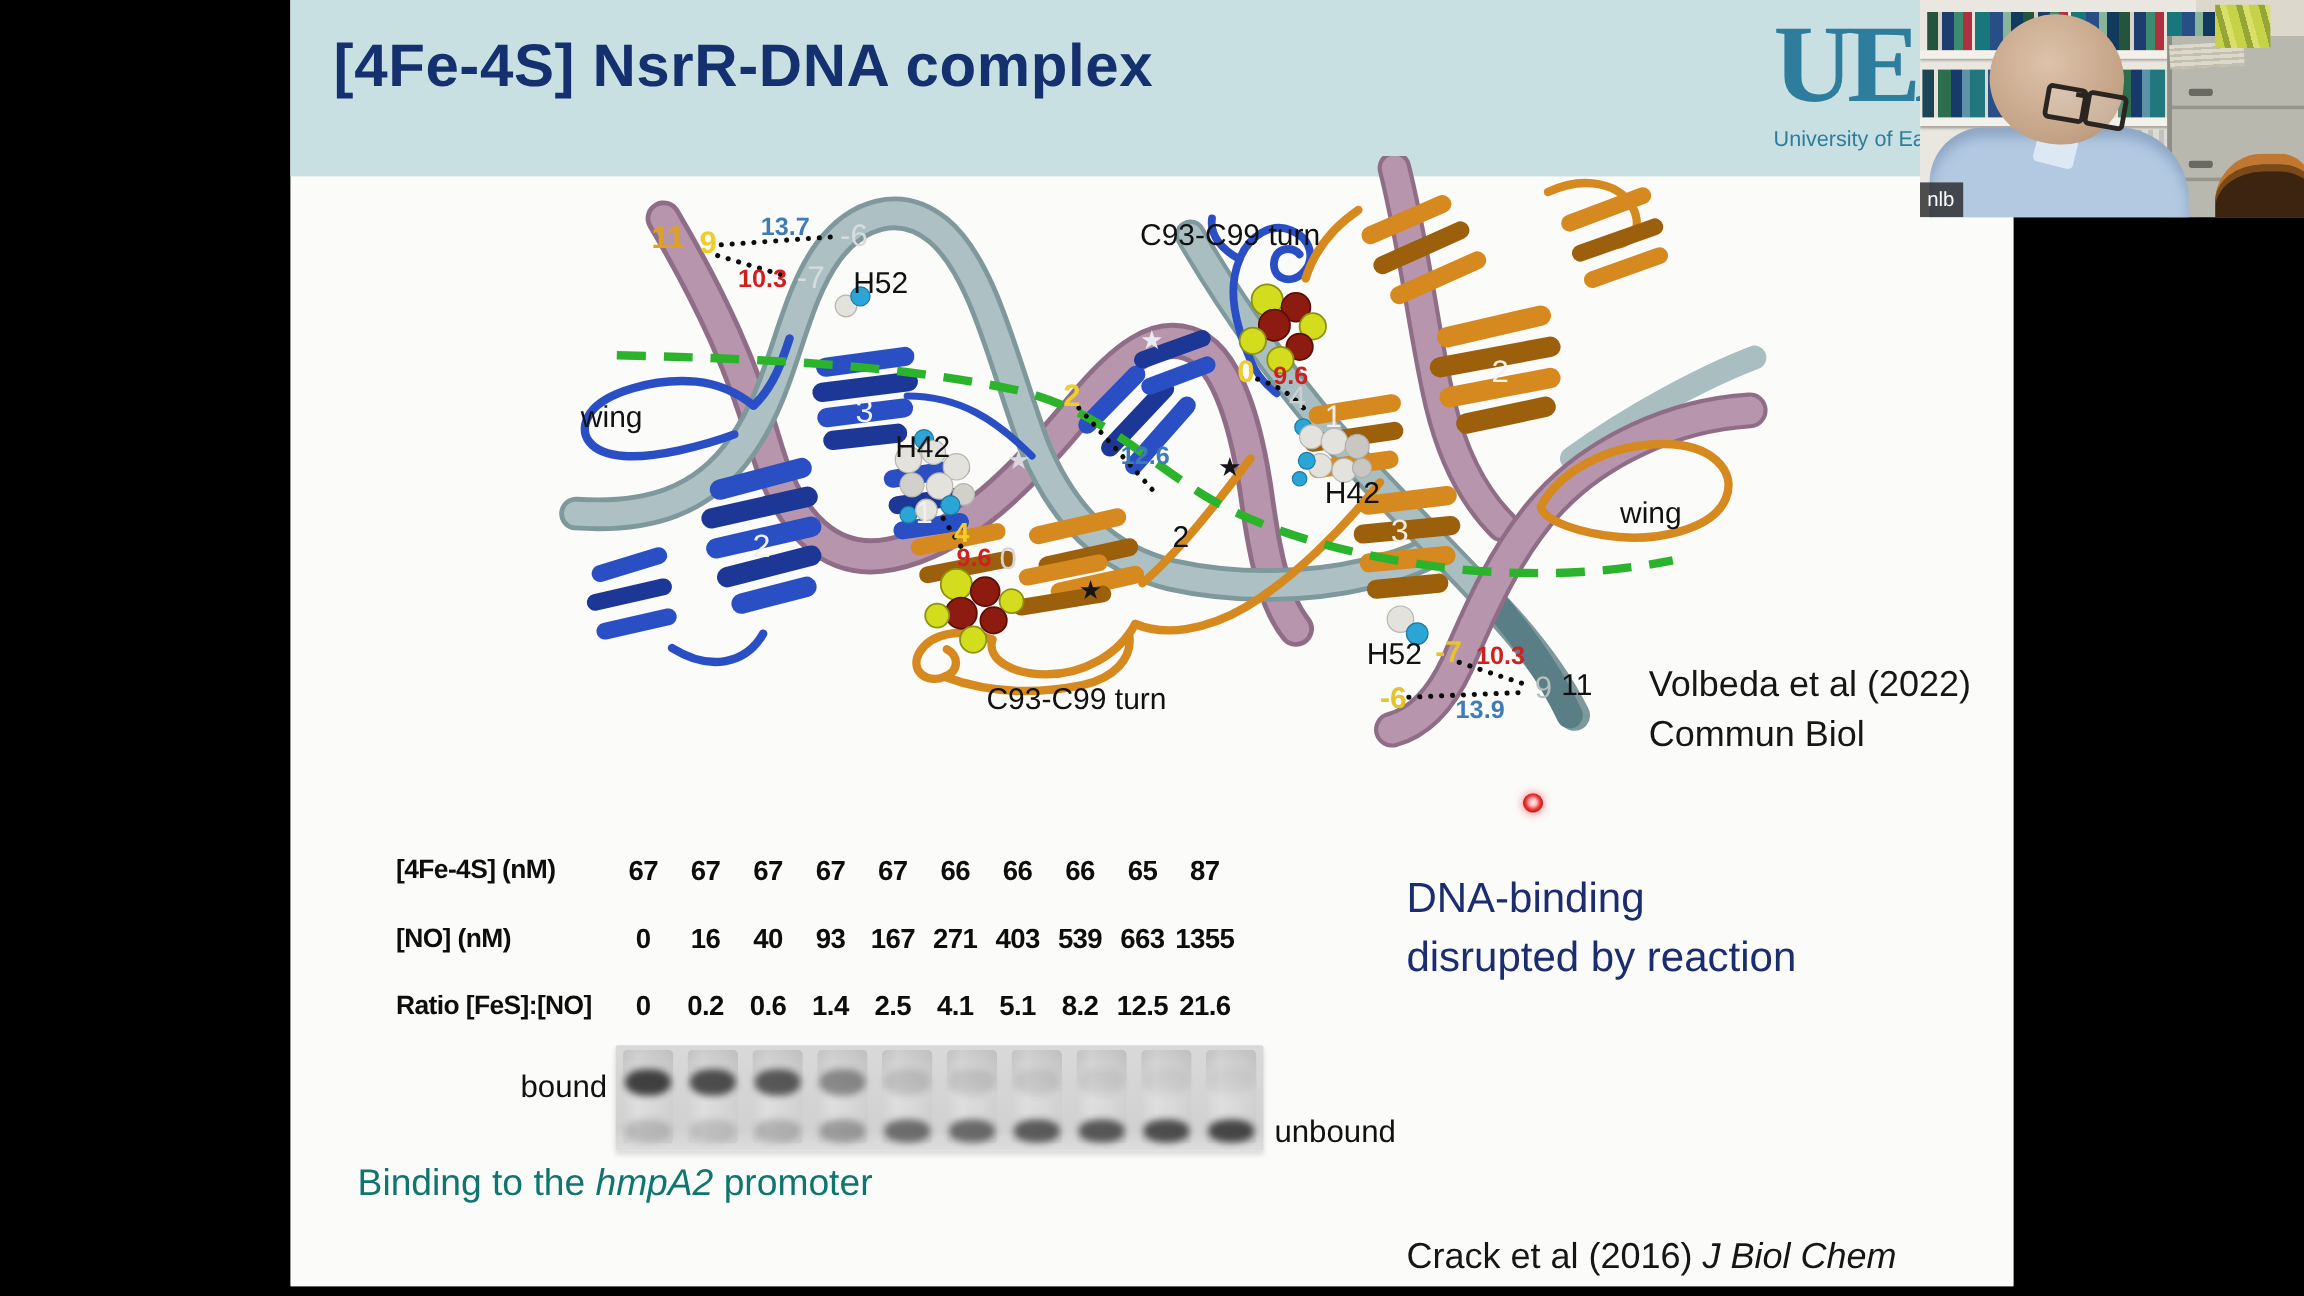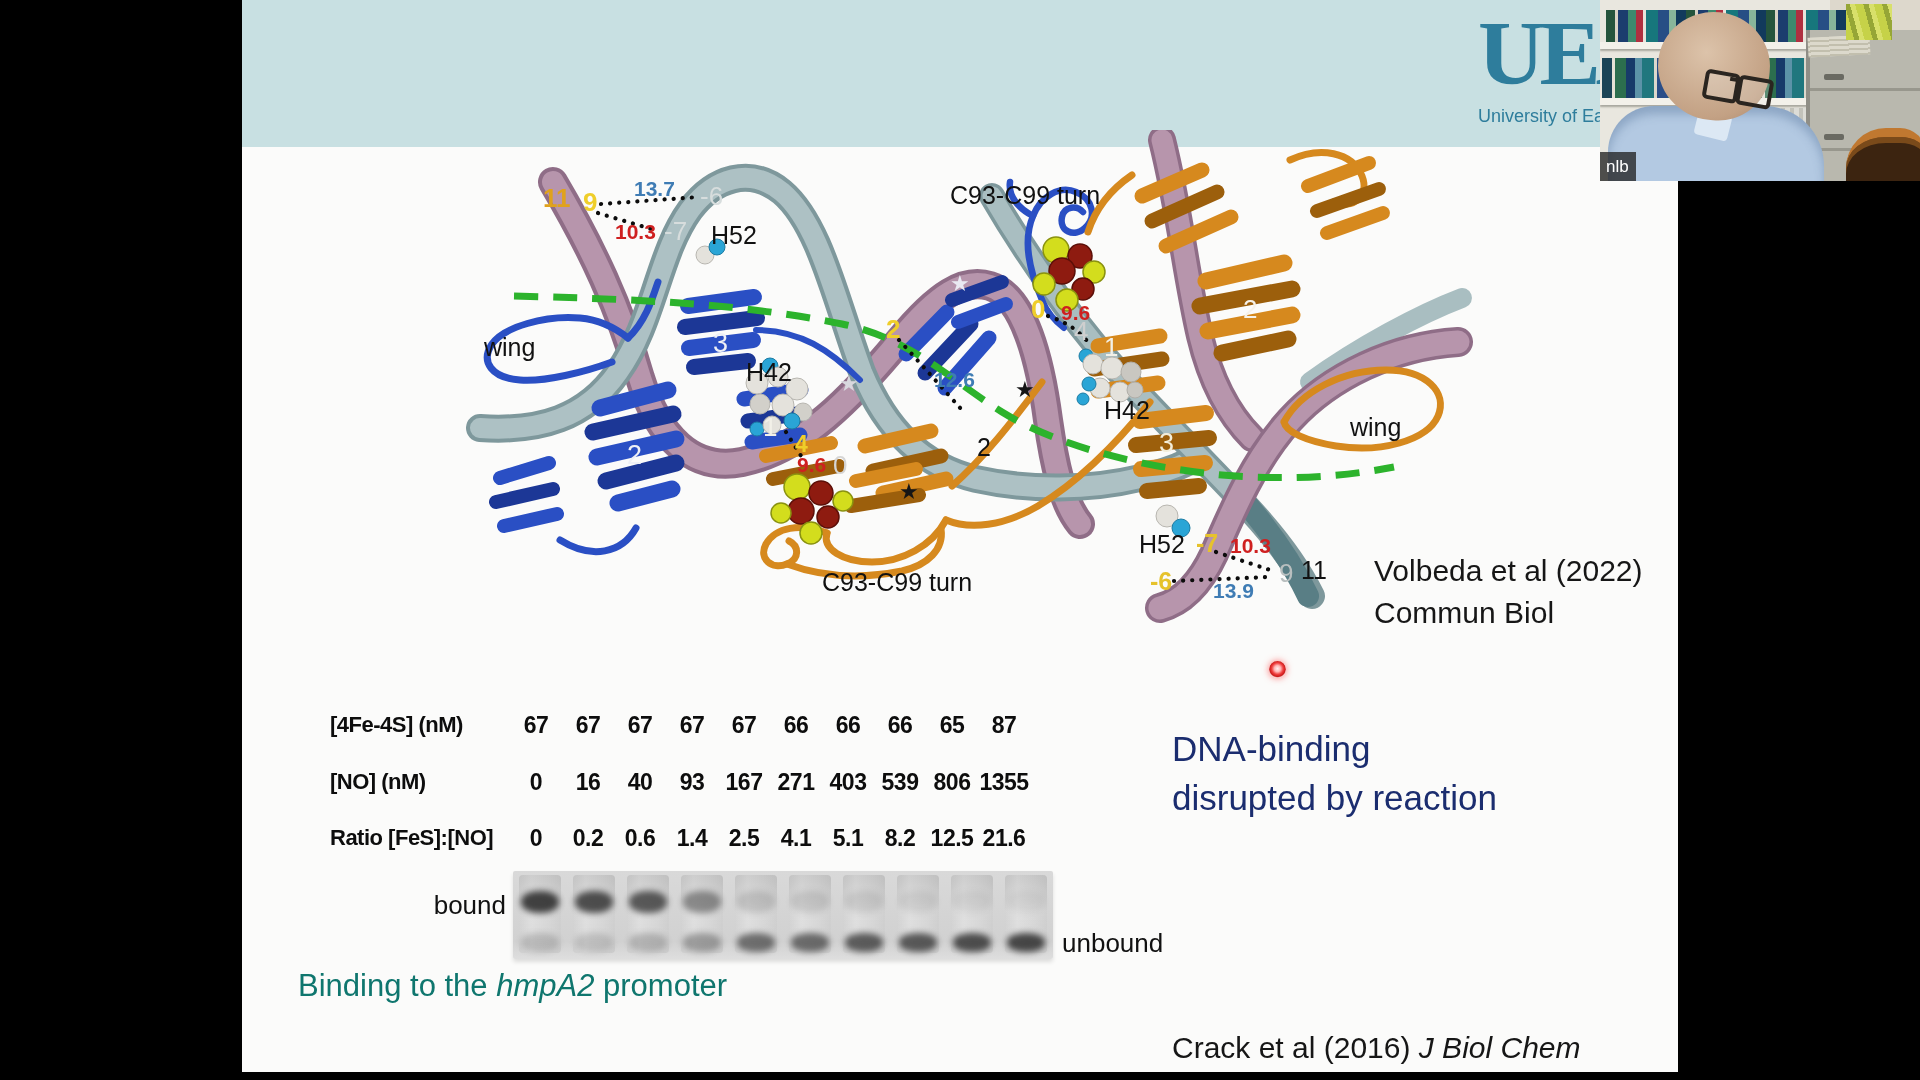--- a/index.html
+++ b/index.html
@@ -75,20 +75,21 @@
   #laser{position:absolute;left:1269px;top:661px;width:17px;height:17px;border-radius:50%;
     background:radial-gradient(circle at 50% 45%,#fff0f0 0%,#ffb6b6 25%,#f04040 45%,#cc1a1a 62%,rgba(204,26,26,0) 74%);
     box-shadow:0 0 7px rgba(255,70,70,.75);}
 </style>
 </head>
 <body>
 
 <div id="screen">
   <div id="slide">
     <div id="slide-header"></div>
+    <div id="page-title">[4Fe-4S] NsrR-DNA complex</div>
     <div id="uea-logo">
       <div id="logo-letters">UEA</div>
       <div id="logo-subtext">University of Ea</div>
     </div>
   </div>
 
   <svg style="position:absolute;left:460px;top:130px;z-index:2" width="1020" height="510" viewBox="460 130 1020 510">
 
     <g fill="none" stroke-linecap="round">
       <path d="M 553,182 C 592,248 620,308 640,378 C 658,436 692,472 742,462 C 802,450 852,398 900,340 C 938,294 964,278 990,286 C 1024,296 1040,360 1048,420 C 1054,462 1062,502 1080,524" stroke="#8f6d87" stroke-width="30"></path>
@@ -358,21 +359,21 @@
     <div class="trow" style="top:769px">
       <span class="tlabel">[NO] (nM)</span>
       <span class="tval" style="left:180px">0</span>
       <span class="tval" style="left:232px">16</span>
       <span class="tval" style="left:284px">40</span>
       <span class="tval" style="left:336px">93</span>
       <span class="tval" style="left:388px">167</span>
       <span class="tval" style="left:440px">271</span>
       <span class="tval" style="left:492px">403</span>
       <span class="tval" style="left:544px">539</span>
-      <span class="tval" style="left:596px">806</span>
+      <span class="tval" style="left:596px">663</span>
       <span class="tval" style="left:648px">1355</span>
     </div>
     <div class="trow" style="top:825px">
       <span class="tlabel">Ratio [FeS]:[NO]</span>
       <span class="tval" style="left:180px">0</span>
       <span class="tval" style="left:232px">0.2</span>
       <span class="tval" style="left:284px">0.6</span>
       <span class="tval" style="left:336px">1.4</span>
       <span class="tval" style="left:388px">2.5</span>
       <span class="tval" style="left:440px">4.1</span>

